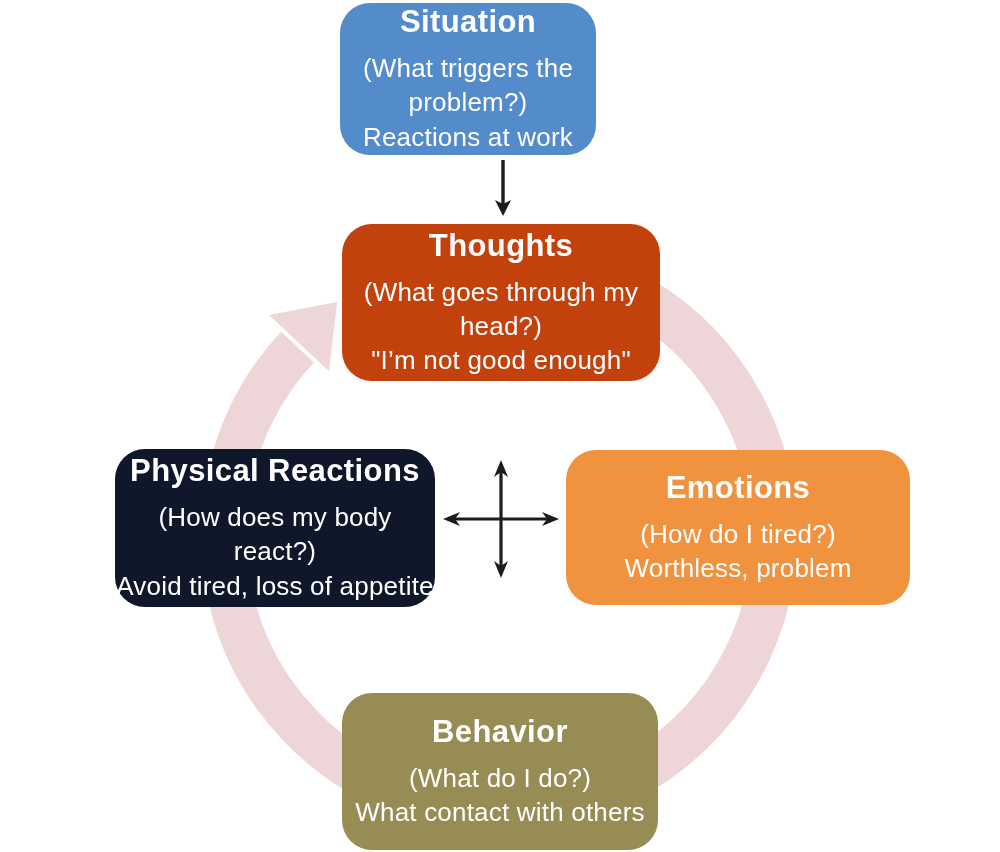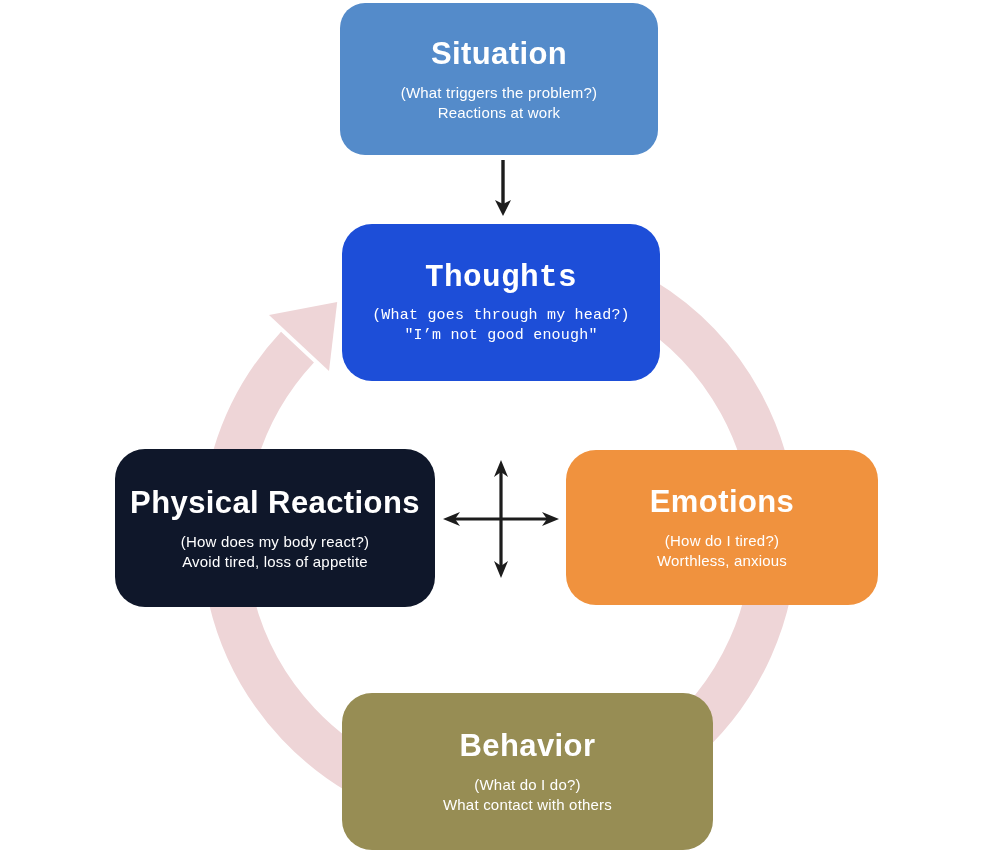--- a/index.html
+++ b/index.html
@@ -20,28 +20,28 @@
     align-items:center;justify-content:center;
     text-align:center;
   }
   .node-title{
     font-size:31px;
     font-weight:bold;
     letter-spacing:0.4px;
     margin-bottom:11px;
   }
   .node-sub{
-    font-size:15px;
+    font-size:26px;
     line-height:1.32;
     letter-spacing:0.2px;
   }
-  #node-situation{left:340px;top:3px;width:318px;height:152px;border-radius:25px;}
+  #node-situation{left:340px;top:3px;width:256px;height:152px;}
   #node-thoughts{left:342px;top:224px;width:318px;height:157px;}
-  #node-emotions{left:566px;top:450px;width:312px;height:155px;}
-  #node-behavior{left:342px;top:693px;width:371px;height:157px;}
+  #node-emotions{left:566px;top:450px;width:344px;height:155px;}
+  #node-behavior{left:342px;top:693px;width:316px;height:157px;}
   #node-physical{left:115px;top:449px;width:320px;height:158px;}
   .conn-line{stroke:#1c1c1c;fill:none;}
   .conn-head{fill:#1c1c1c;stroke:none;}
 </style>
 </head>
 <body>
 
 <div id="canvas">
 
   <svg id="bg-art" viewBox="0 0 1000 852">
@@ -69,30 +69,30 @@
       </g>
     </g>
   </svg>
 
   <div class="node" id="node-situation" style="background-color: rgb(84, 139, 202);">
     <div class="node-title">Situation</div>
     <div class="node-sub">(What triggers the problem?)</div>
     <div class="node-sub">Reactions at work</div>
   </div>
 
-  <div class="node" id="node-thoughts" style="background-color: #1d4ed8; font-family: Liberation Mono, monospace;">
+  <div class="node" id="node-thoughts" style="background-color: #c2410c;">
     <div class="node-title">Thoughts</div>
     <div class="node-sub">(What goes through my head?)</div>
     <div class="node-sub">"I’m not good enough"</div>
   </div>
 
   <div class="node" id="node-emotions" style="background-color: rgb(240, 146, 62);">
     <div class="node-title">Emotions</div>
     <div class="node-sub">(How do I tired?)</div>
-    <div class="node-sub">Worthless, anxious</div>
+    <div class="node-sub">Worthless, problem</div>
   </div>
 
   <div class="node" id="node-behavior" style="background-color: rgb(151, 141, 84);">
     <div class="node-title">Behavior</div>
     <div class="node-sub">(What do I do?)</div>
     <div class="node-sub">What contact with others</div>
   </div>
 
   <div class="node" id="node-physical" style="background-color: #0f172a;">
     <div class="node-title">Physical Reactions</div>

